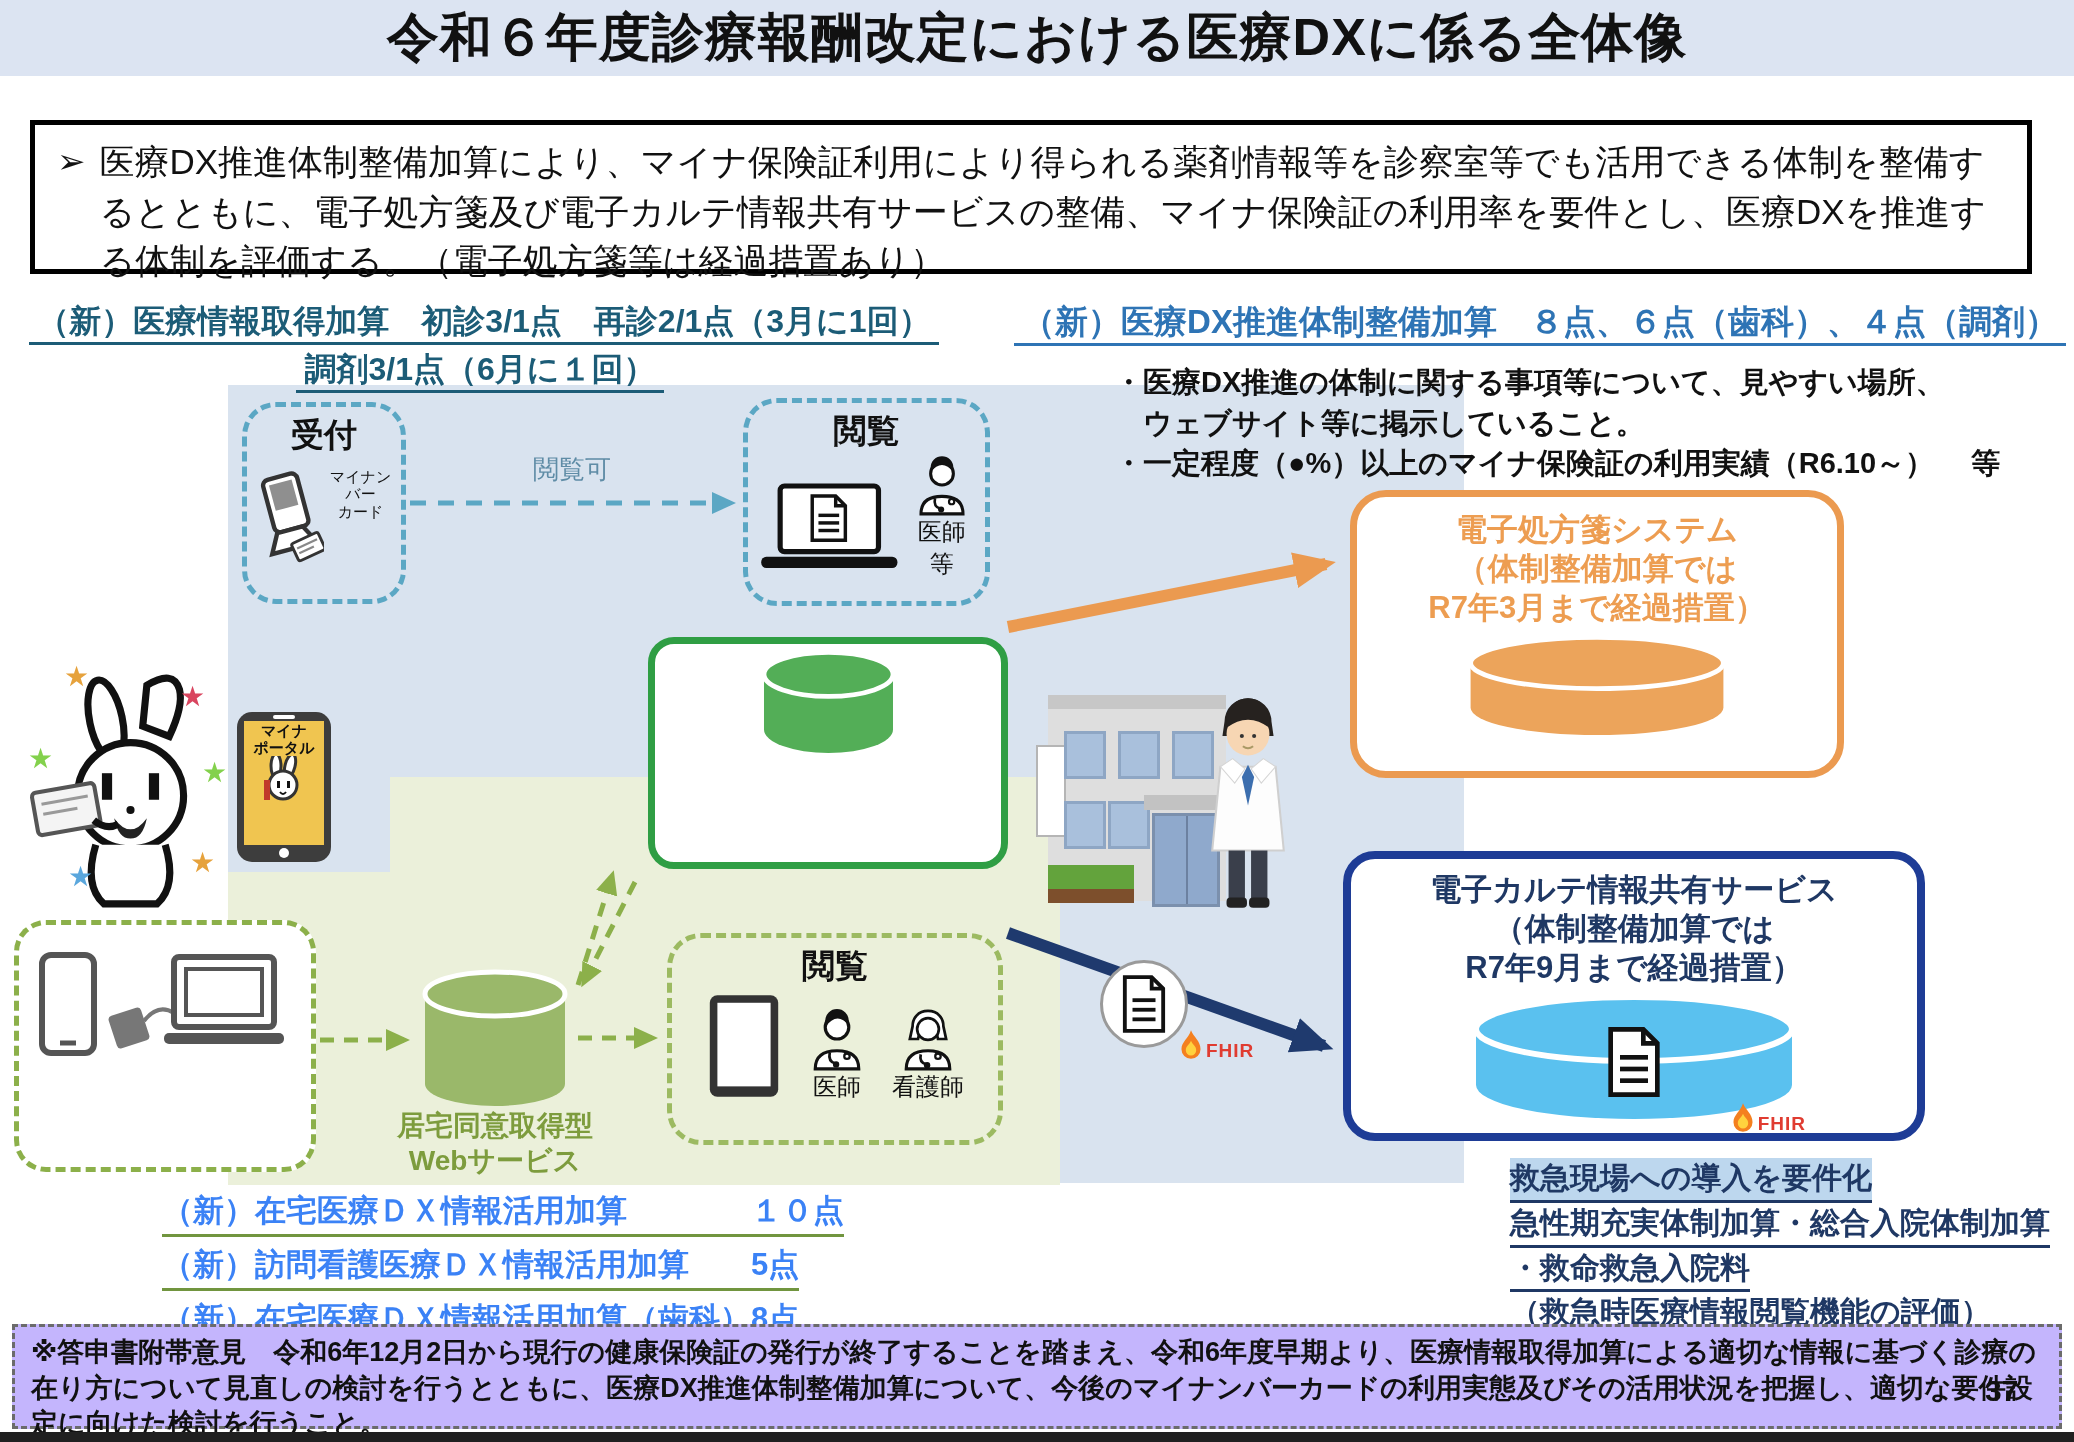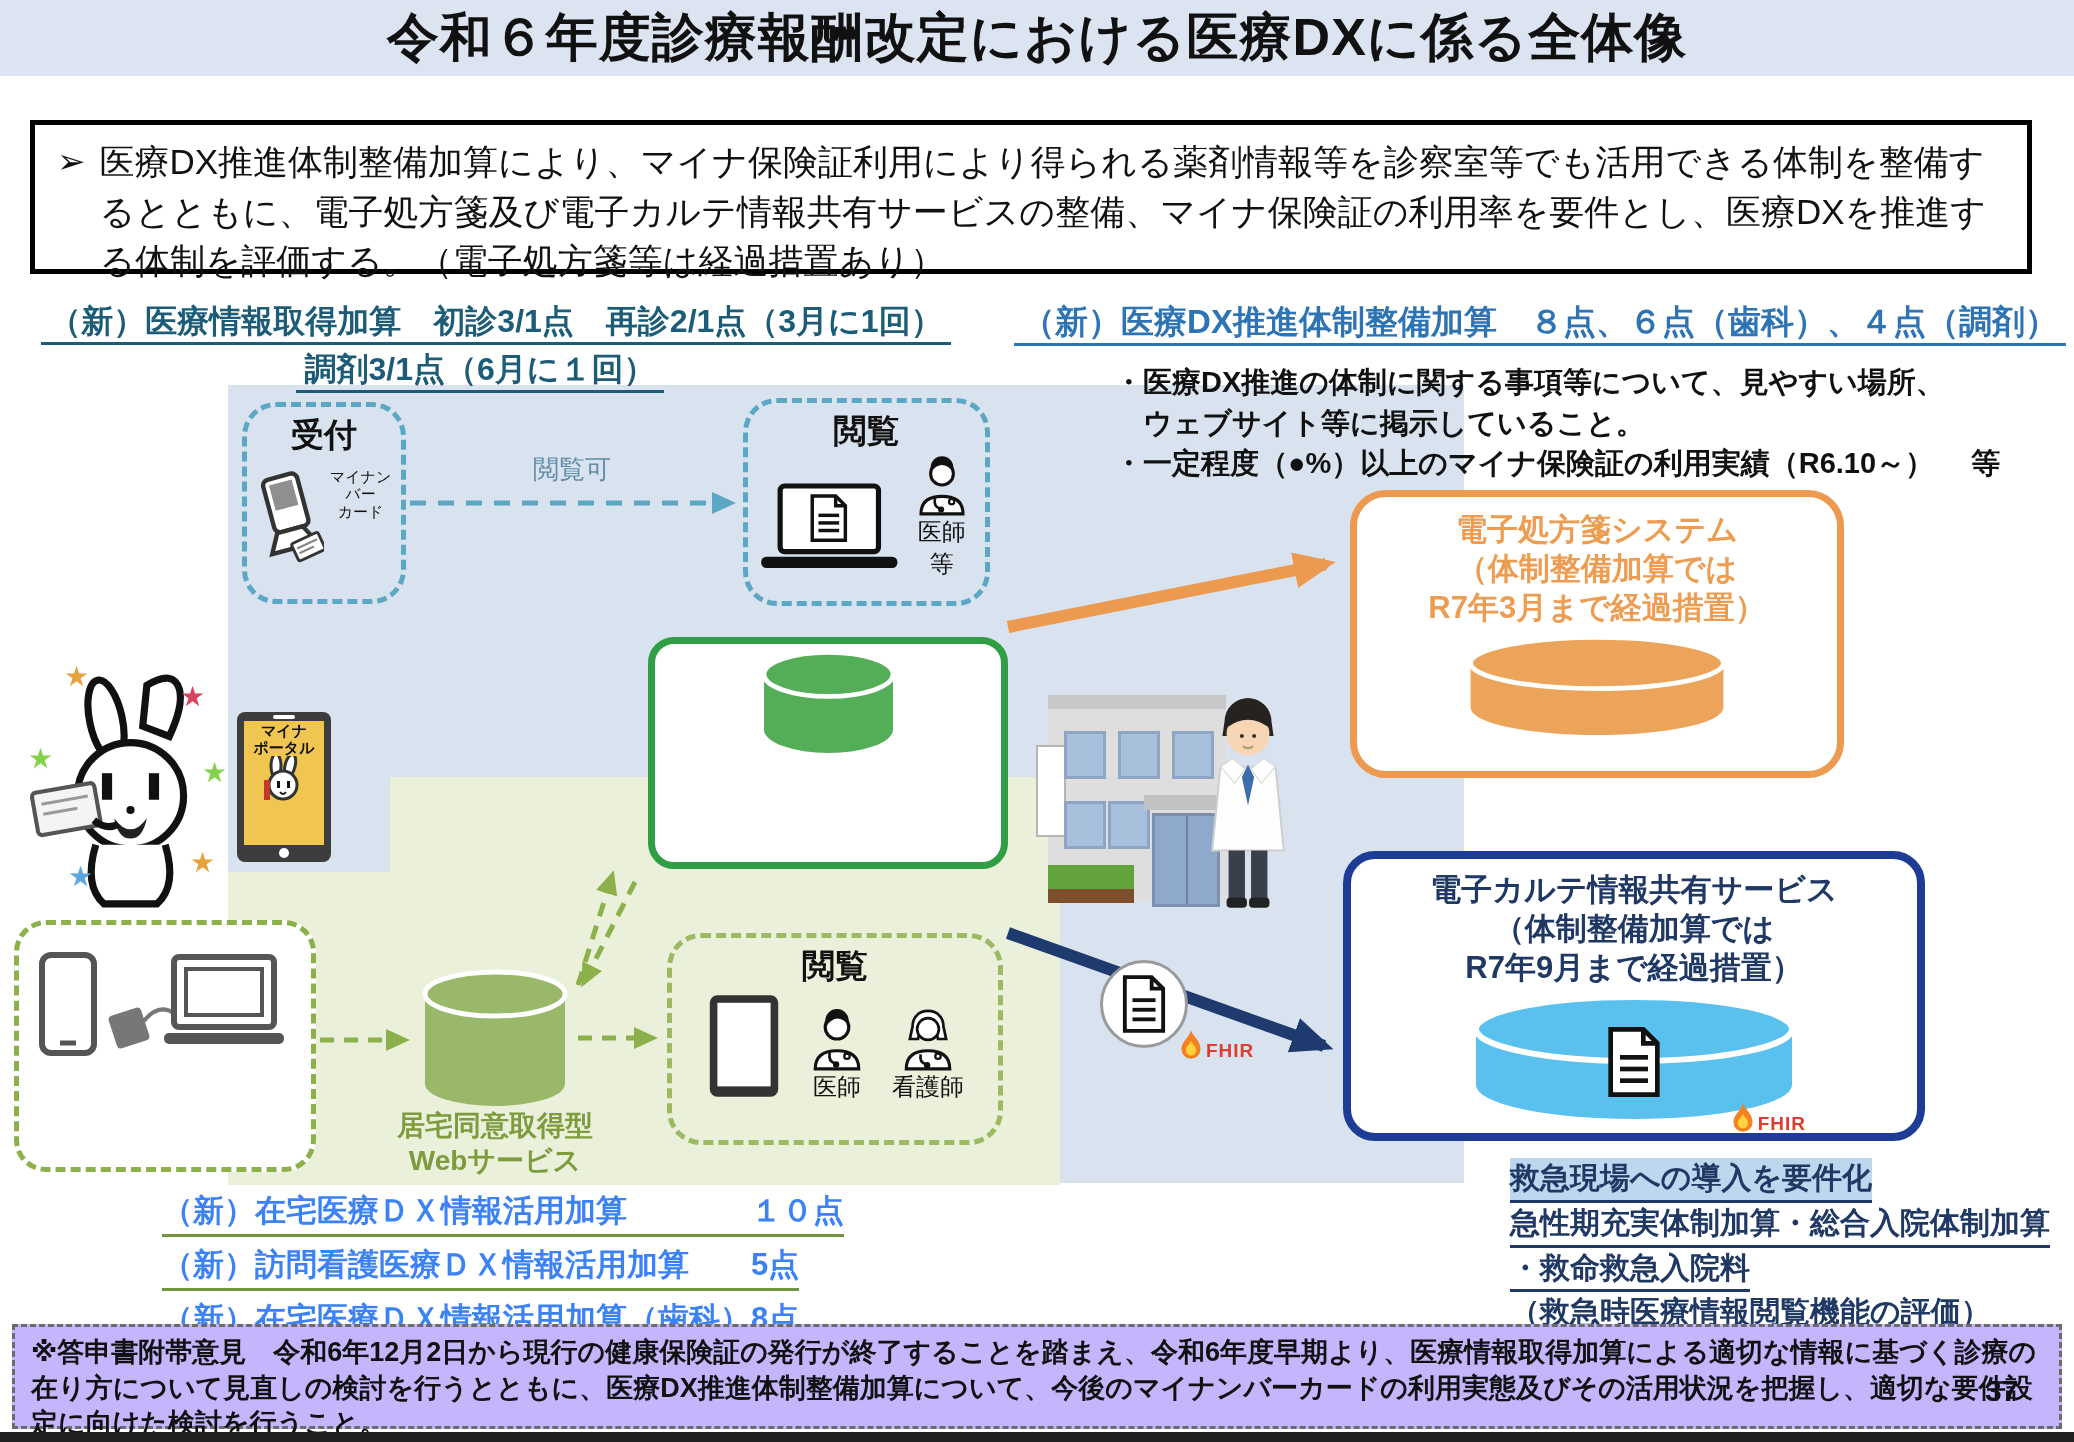--- a/index.html
+++ b/index.html
@@ -17,21 +17,21 @@
   
   #summary{left:30px;top:120px;width:2002px;height:154px;background:#fff;
            border:5px solid #000;display:flex;gap:14px;padding:12px 22px;z-index:3;}
   #summary .marker{font-size:34px;font-weight:bold;line-height:1.45;}
   #summary .txt{font-size:35px;font-weight:500;line-height:1.42;}
 
   
   .hteal{color:#1c5c77;} .hblue{color:#2e74b5;}
   .hline{font-size:32px;font-weight:bold;z-index:3;}
   .hline .u{border-bottom:3px solid currentColor;padding:0 8px 3px;}
-  #lh1{left:16px;top:300px;width:960px;}
+  #lh1{left:4px;top:300px;width:960px;}
   #lh2{left:0;top:348px;width:960px;}
   #rh{left:1010px;top:300px;width:1060px;font-size:33px;}
   #rb{left:1114px;top:362px;width:960px;font-size:29px;font-weight:bold;
       line-height:1.4;z-index:3;}
 
   
   .panel{z-index:0;}
   #panel-blue{left:228px;top:385px;width:1236px;height:798px;background:#d9e3ef;}
   #panel-green-a{left:390px;top:777px;width:670px;height:408px;background:#ebf0da;}
   #panel-green-b{left:228px;top:872px;width:162px;height:313px;background:#ebf0da;}
@@ -53,21 +53,21 @@
   #viewtop{left:743px;top:398px;width:247px;height:208px;z-index:3;padding-top:6px;}
   #viewtop .row{display:flex;align-items:flex-end;padding:0 8px;gap:4px;}
   .personlabel{font-size:24px;font-weight:500;text-align:center;}
 
   #online{left:648px;top:637px;width:360px;height:232px;background:#fff;
           border:7px solid #2f9e44;border-radius:26px;z-index:3;}
   #online .t{color:#2f9e44;font-size:31px;font-weight:bold;line-height:1.2;margin-top:10px;}
   #online svg{display:block;margin:2px auto 0;}
 
   #myna-phone{left:237px;top:712px;width:94px;height:150px;background:#3d3d3d;
-              border-radius:8px;padding:9px 7px 17px;z-index:3;}
+              border-radius:15px;padding:9px 7px 17px;z-index:3;}
   #myna-phone .scr{width:100%;height:100%;background:#f0c550;display:flex;
                    flex-direction:column;align-items:center;overflow:hidden;}
   #myna-phone .scr .t{font-size:15px;font-weight:bold;line-height:1.1;text-align:center;margin-top:2px;}
   #myna-phone .dot{position:absolute;bottom:4px;left:50%;margin-left:-5px;width:10px;height:10px;
                    background:#fff;border-radius:50%;}
   #myna-phone .spk{position:absolute;top:3px;left:50%;margin-left:-11px;width:22px;height:4px;
                    background:#fff;border-radius:2px;}
 
   #rabbit-scene{left:28px;top:665px;width:205px;height:245px;z-index:3;}
   .star{position:absolute;font-size:28px;line-height:1;z-index:3;}

